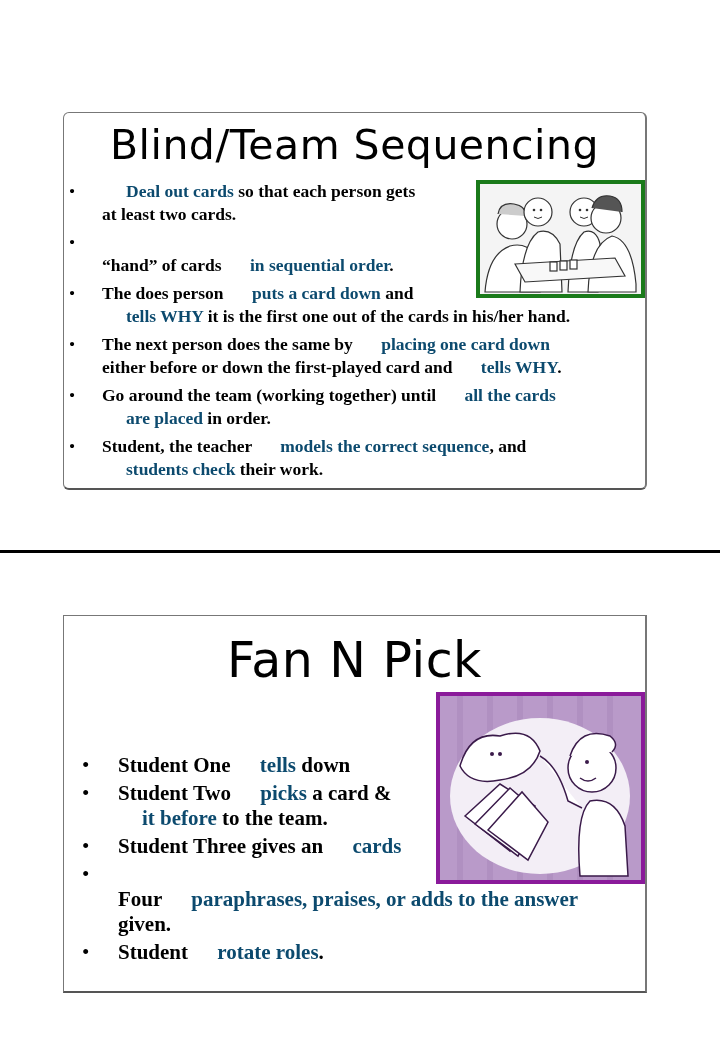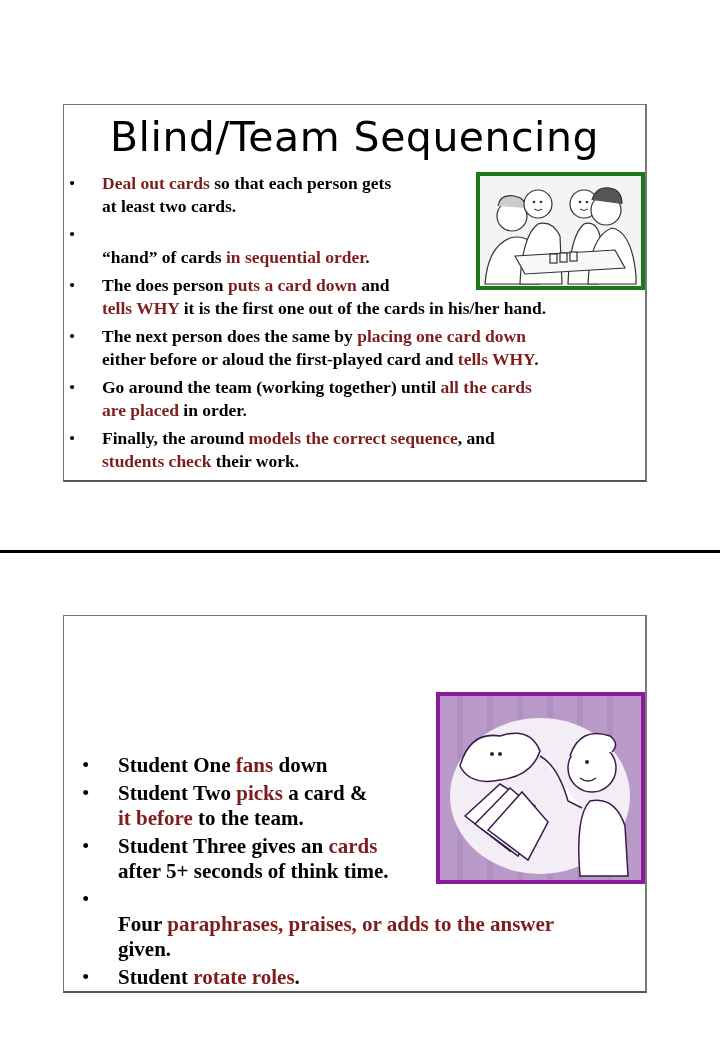--- a/index.html
+++ b/index.html
@@ -6,32 +6,32 @@
   body {
     width: 720px; height: 1056px; position: relative; overflow: hidden;
     background: #ffffff;
     font-family: "Liberation Serif", serif;
   }
   .slide {
     position: absolute; left: 63px; width: 584px; height: 378px;
     border: 1px solid #777; border-right-width: 2px; border-bottom-width: 2px;
     border-bottom-color: #555; background: #fff; box-sizing: border-box;
   }
-  #slide1 { top: 104px; }
+  #slide1 { top: 112px; border-radius: 6px; }
   #slide2 { top: 615px; }
   .title {
     position: absolute; left: 0; right: 0; text-align: center;
     font-family: "DejaVu Sans", sans-serif; color: #000;
   }
   #slide1 .title { top: 8px; font-size: 41px; letter-spacing: 0.5px; }
   #slide2 .title { top: 16px; font-size: 49px; letter-spacing: 0.5px; }
   .bullets { position: absolute; margin: 0; padding: 0; list-style: none; font-weight: bold; color: #000; }
   .bullets li { position: relative; }
   .bullets .dot { position: absolute; font-weight: normal; }
-  .blue { color: #7f1d1d; }
+  .blue { color: #0c4a6e; margin-left: 24px; }
   #slide1 .bullets { left: 0; top: 67px; font-size: 17.5px; line-height: 23px; }
   #slide1 .bullets li { padding-left: 38px; margin-bottom: 5px; }
   #slide1 .bullets .dot { left: 5px; }
   #slide2 .bullets { left: 0; top: 137px; font-size: 21px; line-height: 25px; }
   #slide2 .bullets li { padding-left: 54px; margin-bottom: 3px; }
   #slide2 .bullets .dot { left: 18px; }
   .pic { position: absolute; box-sizing: border-box; overflow: hidden; }
   #pic1 { left: 412px; top: 67px; width: 169px; height: 118px; border: 4px solid #1a7a1a; background: #f4f4f4; }
   #pic2 { left: 372px; top: 76px; width: 209px; height: 192px; border: 4px solid #8a1a9a; background: #b99ac9; }
   .divider { position: absolute; left: 0; top: 550px; width: 720px; height: 3px; background: #000; }
@@ -68,29 +68,30 @@
       <g fill="none" stroke="#333" stroke-width="1">
           <path d="M54 33 Q58 36 62 33"></path>
           <path d="M100 33 Q104 36 108 33"></path>
         </g>
     </svg>
   </div>
   <ul class="bullets">
     <li><span class="dot">•</span><span class="blue"> Deal out cards</span><span> so that each person gets</span><br><span>at least two cards.</span></li>
     <li><span class="dot">•</span><br><span>“hand” of cards </span><span class="blue">in sequential order</span><span>.</span></li>
     <li><span class="dot">•</span><span>The does person </span><span class="blue">puts a card down</span><span> and</span><br><span class="blue">tells WHY</span><span> it is the first one out of the cards in his/her hand.</span></li>
-    <li><span class="dot">•</span><span>The next person does the same by </span><span class="blue">placing one card down</span><br><span>either before or aloud the first-played card and </span><span class="blue">tells WHY</span><span>.</span></li>
+    <li><span class="dot">•</span><span>The next person does the same by </span><span class="blue">placing one card down</span><br><span>either before or down the first-played card and </span><span class="blue">tells WHY</span><span>.</span></li>
     <li><span class="dot">•</span><span>Go around the team (working together) until </span><span class="blue">all the cards</span><br><span class="blue">are placed</span><span> in order.</span></li>
-    <li><span class="dot">•</span><span>Finally, the around </span><span class="blue">models the correct sequence</span><span>, and</span><br><span class="blue">students check</span><span> their work.</span></li>
+    <li><span class="dot">•</span><span>Student, the teacher </span><span class="blue">models the correct sequence</span><span>, and</span><br><span class="blue">students check</span><span> their work.</span></li>
   </ul>
 </div>
 
 <div class="divider"></div>
 
 <div class="slide" id="slide2">
+  <div class="title">Fan N Pick</div>
   <div class="pic" id="pic2">
     <svg width="201" height="184" viewBox="0 0 201 184">
       <g stroke="#a888bb" stroke-width="6" opacity="0.5">
         <line x1="20" y1="0" x2="20" y2="184"></line>
           <line x1="50" y1="0" x2="50" y2="184"></line>
           <line x1="80" y1="0" x2="80" y2="184"></line>
           <line x1="110" y1="0" x2="110" y2="184"></line>
           <line x1="140" y1="0" x2="140" y2="184"></line>
           <line x1="170" y1="0" x2="170" y2="184"></line>
       </g>
@@ -107,19 +108,19 @@
       </g>
       <g fill="#3a1a4a">
           <circle cx="52" cy="58" r="2"></circle>
           <circle cx="60" cy="58" r="2"></circle>
           <circle cx="147" cy="66" r="2"></circle>
         </g>
       <path d="M140 82 Q148 88 156 82" fill="none" stroke="#3a1a4a" stroke-width="1.5"></path>
     </svg>
   </div>
   <ul class="bullets">
-    <li><span class="dot">•</span><span>Student One </span><span class="blue">fans</span><span> down</span></li>
+    <li><span class="dot">•</span><span>Student One </span><span class="blue">tells</span><span> down</span></li>
     <li><span class="dot">•</span><span>Student Two </span><span class="blue">picks</span><span> a card &amp;</span><br><span class="blue">it before</span><span> to the team.</span></li>
-    <li><span class="dot">•</span><span>Student Three gives an </span><span class="blue">cards</span><br><span>after 5+ seconds of think time.</span></li>
+    <li><span class="dot">•</span><span>Student Three gives an </span><span class="blue">cards</span><br></li>
     <li><span class="dot">•</span><br><span>Four </span><span class="blue">paraphrases, praises, or adds to the answer</span><br><span>given.</span></li>
     <li><span class="dot">•</span><span>Student </span><span class="blue">rotate roles</span><span>.</span></li>
   </ul>
 </div>
 
 </body></html>

